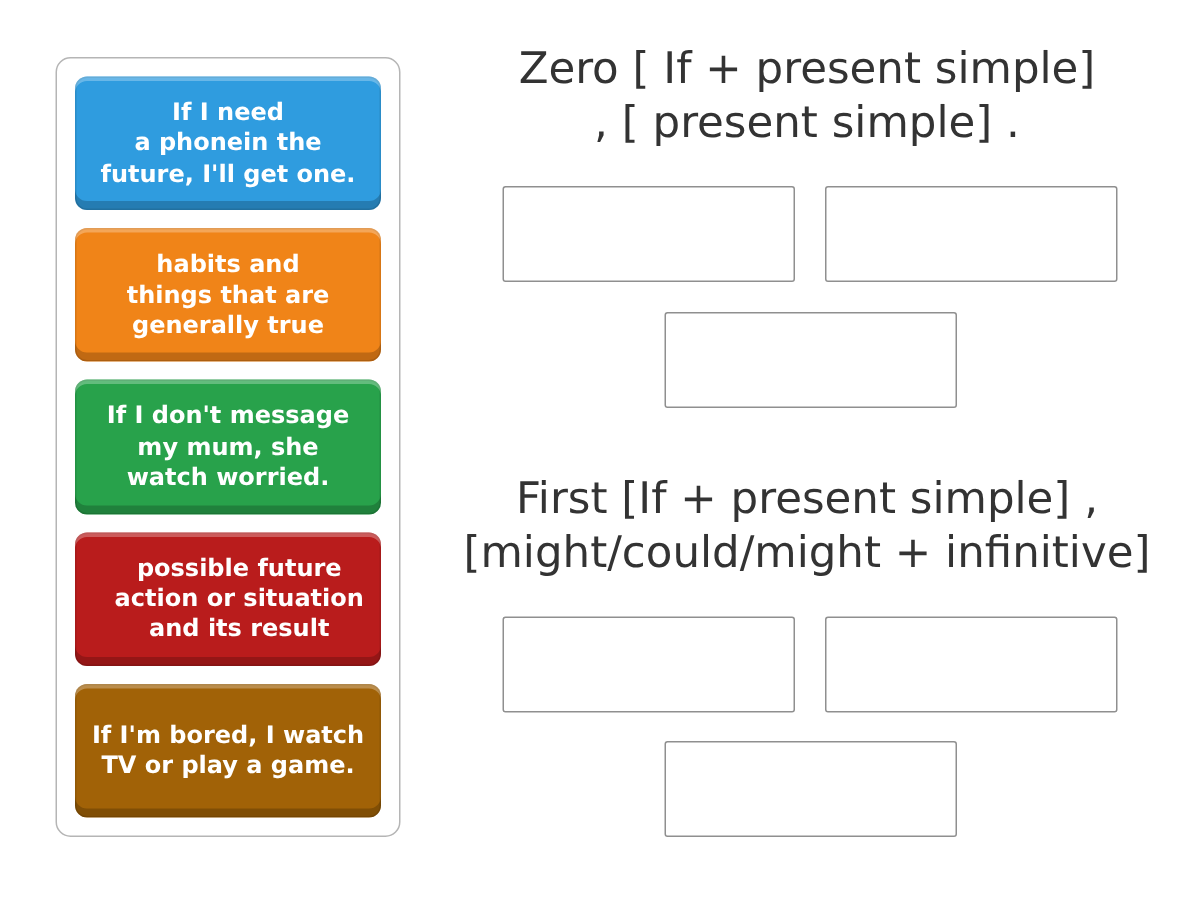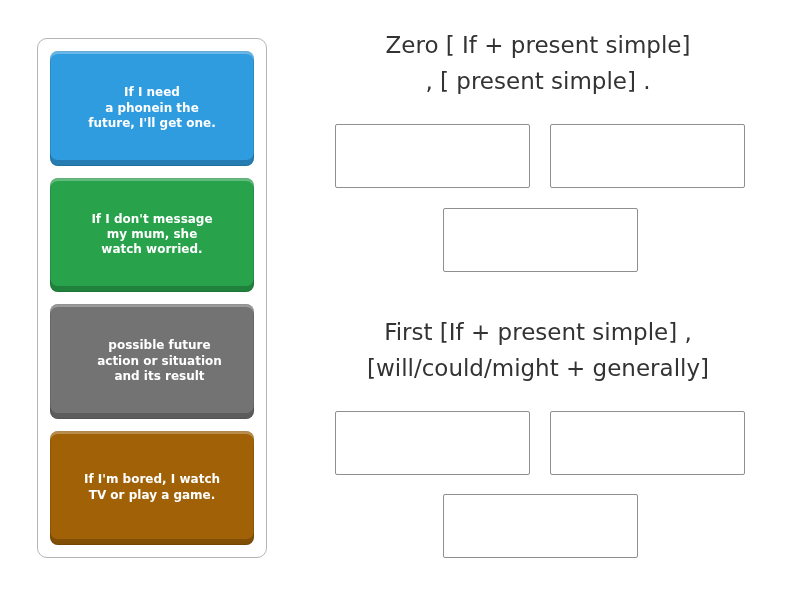--- a/index.html
+++ b/index.html
@@ -8,30 +8,30 @@
     font-family:"DejaVu Sans","Liberation Sans",sans-serif;overflow:hidden;
   }
   
   .tray{
     position:absolute;left:37px;top:38px;width:230px;height:520px;
     box-sizing:border-box;border:1px solid #b5b5b5;border-radius:10px;
     background:#ffffff;display:flex;flex-direction:column;gap:12px;padding:12px;
   }
   .card{
     flex:1;border-radius:8px;display:flex;align-items:center;justify-content:center;
-    color:#ffffff;font-weight:bold;font-size:12px;line-height:1.28;
+    color:#ffffff;font-weight:bold;font-size:16px;line-height:1.28;
     text-align:center;white-space:pre-line;cursor:grab;
     box-shadow: inset 0 3px 0 rgba(255,255,255,.28),
                 inset 0 -6px 0 rgba(0,0,0,.20),
                 inset 0 0 0 1px rgba(0,0,0,.10);
   }
   
   .group-title{
     position:absolute;left:280px;width:516px;text-align:center;
-    font-size:23px;line-height:36px;color:#333333;white-space:pre-line;
+    font-size:29px;line-height:36px;color:#333333;white-space:pre-line;
   }
   .title-1{top:27px;}
   .title-2{top:314px;}
   .zone{
     position:absolute;width:195px;height:64px;box-sizing:border-box;
     background:#ffffff;border:1px solid #8f8f8f;border-radius:2px;
   }
   .z1a{left:335px;top:124px;}
   .z1b{left:550px;top:124px;}
   .z1c{left:443px;top:208px;}
@@ -41,35 +41,38 @@
 </style>
 </head>
 <body>
 
 <div class="stage">
 
   <div class="tray">
     <div class="card" style="background: rgb(47, 156, 223);">If I need
 a phonein the
 future, I'll get one.</div>
+    <div class="card" style="background: rgb(240, 132, 24);">habits and
+things that are
+generally true</div>
     <div class="card" style="background: rgb(40, 162, 75);">If I don't message
 my mum, she
 watch worried.</div>
-    <div class="card" style="background: #737373; padding-left: 15px;">possible future
+    <div class="card" style="background: #b91c1c; padding-left: 15px;">possible future
 action or situation
 and its result</div>
     <div class="card" style="background: #a16207;">If I'm bored, I watch
 TV or play a game.</div>
   </div>
 
   <div class="group-title title-1">Zero [ If + present simple]
 , [ present simple] .</div>
   <div class="zone z1a"></div>
   <div class="zone z1b"></div>
   <div class="zone z1c"></div>
 
   <div class="group-title title-2">First [If + present simple] ,
-[will/could/might + generally]</div>
+[might/could/might + infinitive]</div>
   <div class="zone z2a"></div>
   <div class="zone z2b"></div>
   <div class="zone z2c"></div>
 
 </div>
 
 </body></html>

